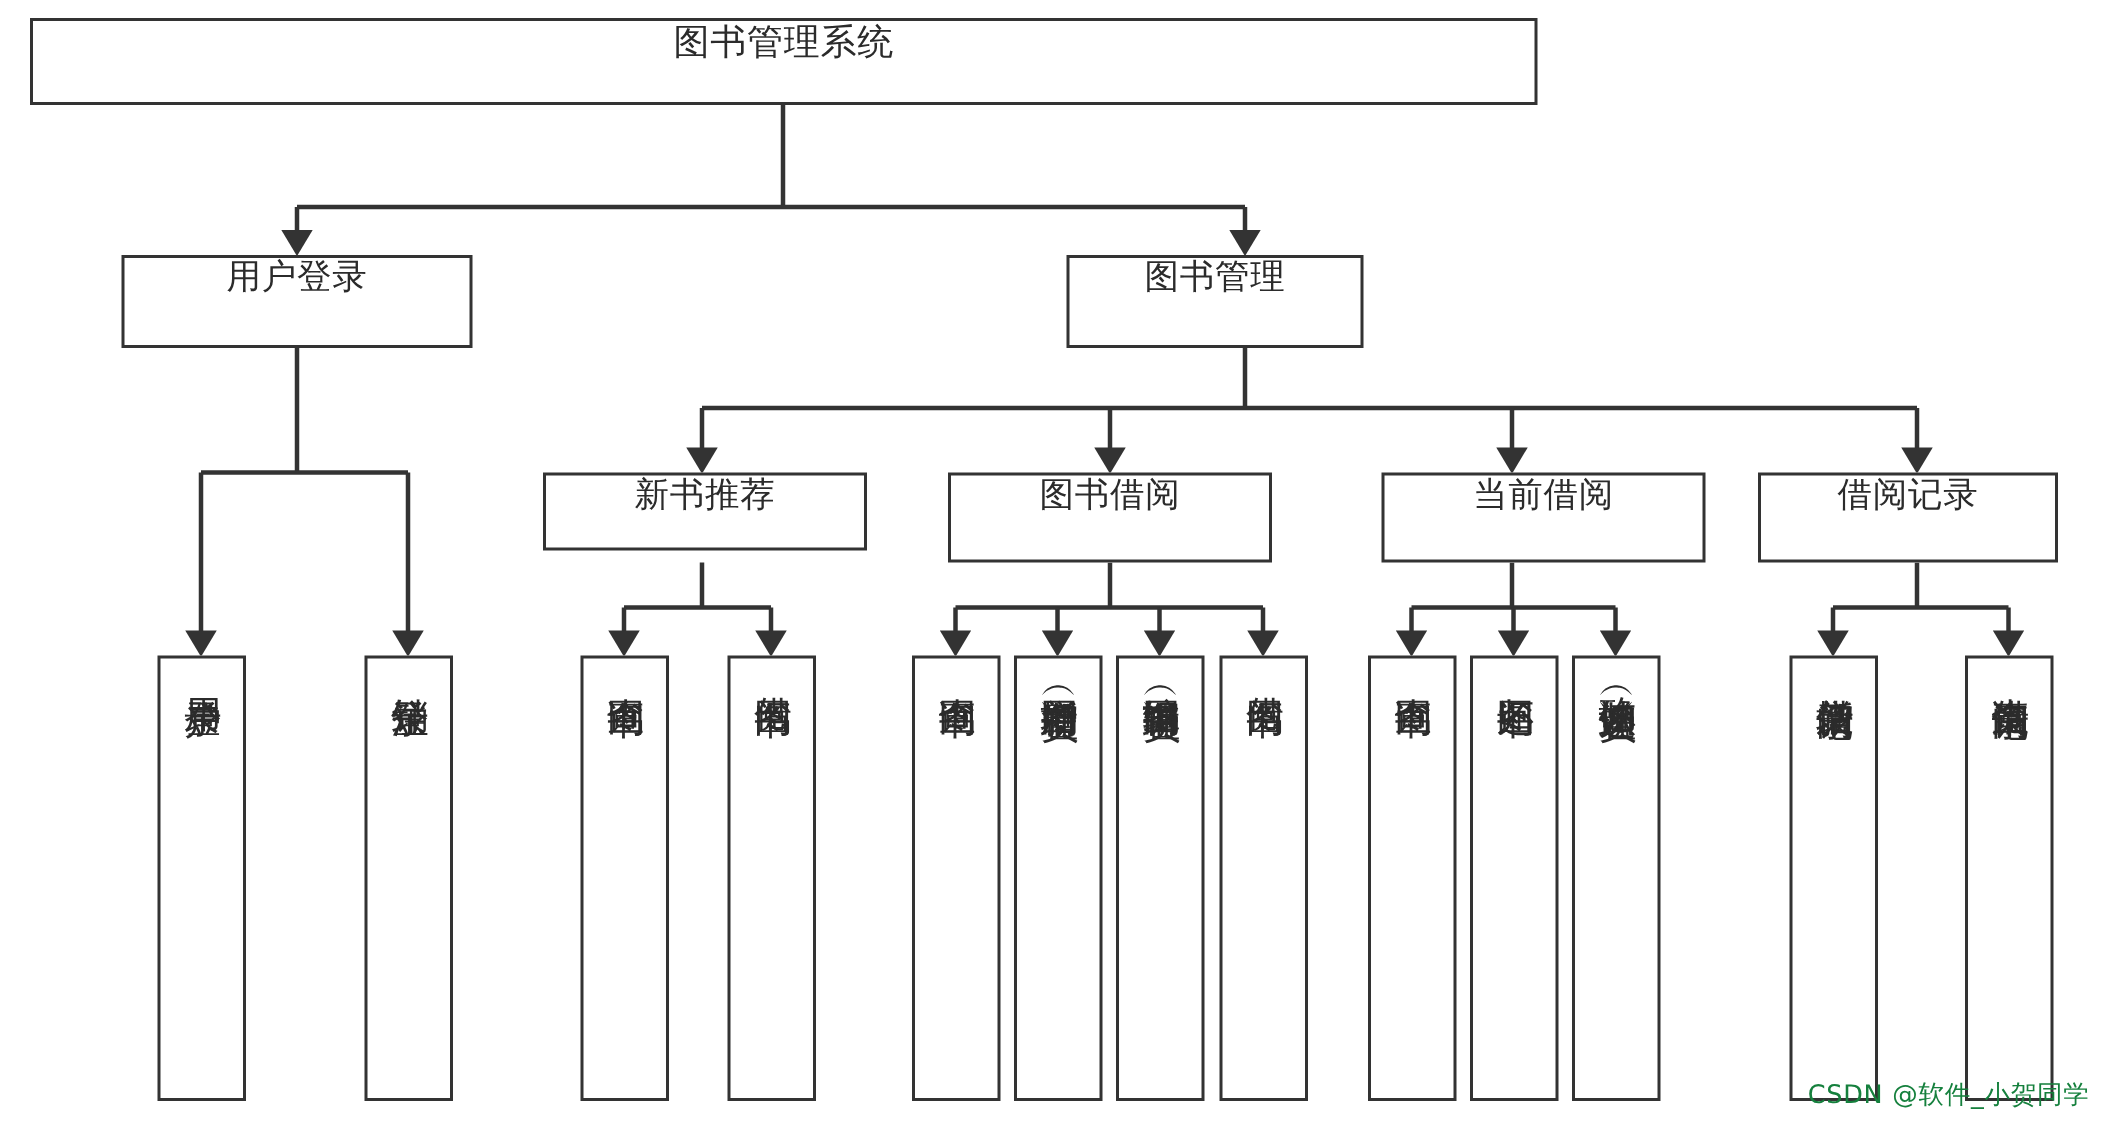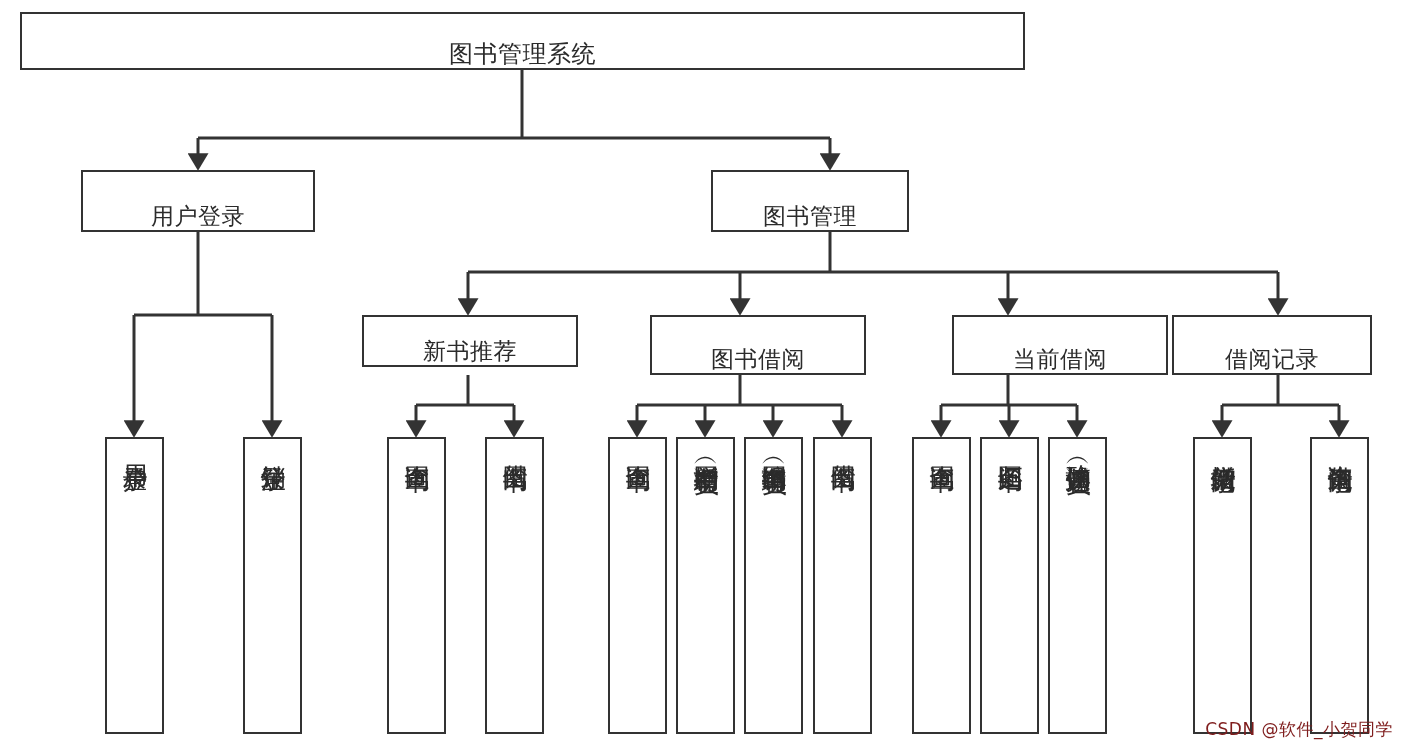--- a/index.html
+++ b/index.html
@@ -26,21 +26,21 @@
     width: 1405px;
     height: 747px;
     pointer-events: none;
   }
   .node {
     position: absolute;
     box-sizing: border-box;
     background: #ffffff;
     border: 2px solid #333333;
     display: flex;
-    align-items: flex-end;
+    align-items: flex-start;
     justify-content: center;
     color: #1a1a1a;
   }
   .node-label {
     display: block;
     text-align: center;
     line-height: 1.18;
     color: #2b2b2b;
     letter-spacing: 0.5px;
   }
@@ -59,21 +59,21 @@
     line-height: 1.06;
     letter-spacing: 1px;
     margin: 0 auto;
   }
   #root-node .node-label { font-size: 24px; }
   #watermark {
     position: absolute;
     right: 12px;
     bottom: 6px;
     font-size: 17px;
-    color: #7f1d1d;
+    color: #15803d;
     white-space: nowrap;
     letter-spacing: 0.5px;
   }
 </style>
 </head>
 <body>
 
 <div id="diagram-root">
 
   <svg id="connectors" viewBox="0 0 1405 747" width="1405" height="747" xmlns="http://www.w3.org/2000/svg">
@@ -133,24 +133,24 @@
   <div class="node horizontal" style="left:81px; top:170px; width:234px; height:62px;">
     <span class="node-label">用户登录</span>
   </div>
   <div class="node horizontal" style="left:711px; top:170px; width:198px; height:62px;">
     <span class="node-label">图书管理</span>
   </div>
 
   <div class="node horizontal" style="left:362px; top:315px; width:216px; height:52px;">
     <span class="node-label">新书推荐</span>
   </div>
-  <div class="node horizontal" style="left:632px; top:315px; width:216px; height:60px;margin-left:18px;">
+  <div class="node horizontal" style="left:632px; top:315px; width:216px; height:60px;">
     <span class="node-label">图书借阅</span>
   </div>
-  <div class="node horizontal" style="left:952px; top:315px; width:216px; height:60px;">
+  <div class="node horizontal" style="left:921px; top:315px; width:216px; height:60px;">
     <span class="node-label">当前借阅</span>
   </div>
   <div class="node horizontal" style="left:1172px; top:315px; width:200px; height:60px;">
     <span class="node-label">借阅记录</span>
   </div>
 
   <div class="node vertical" style="left:105px; top:437px; width:59px; height:297px;">
     <span class="node-label">用户登录</span>
   </div>
   <div class="node vertical" style="left:243px; top:437px; width:59px; height:297px;">

